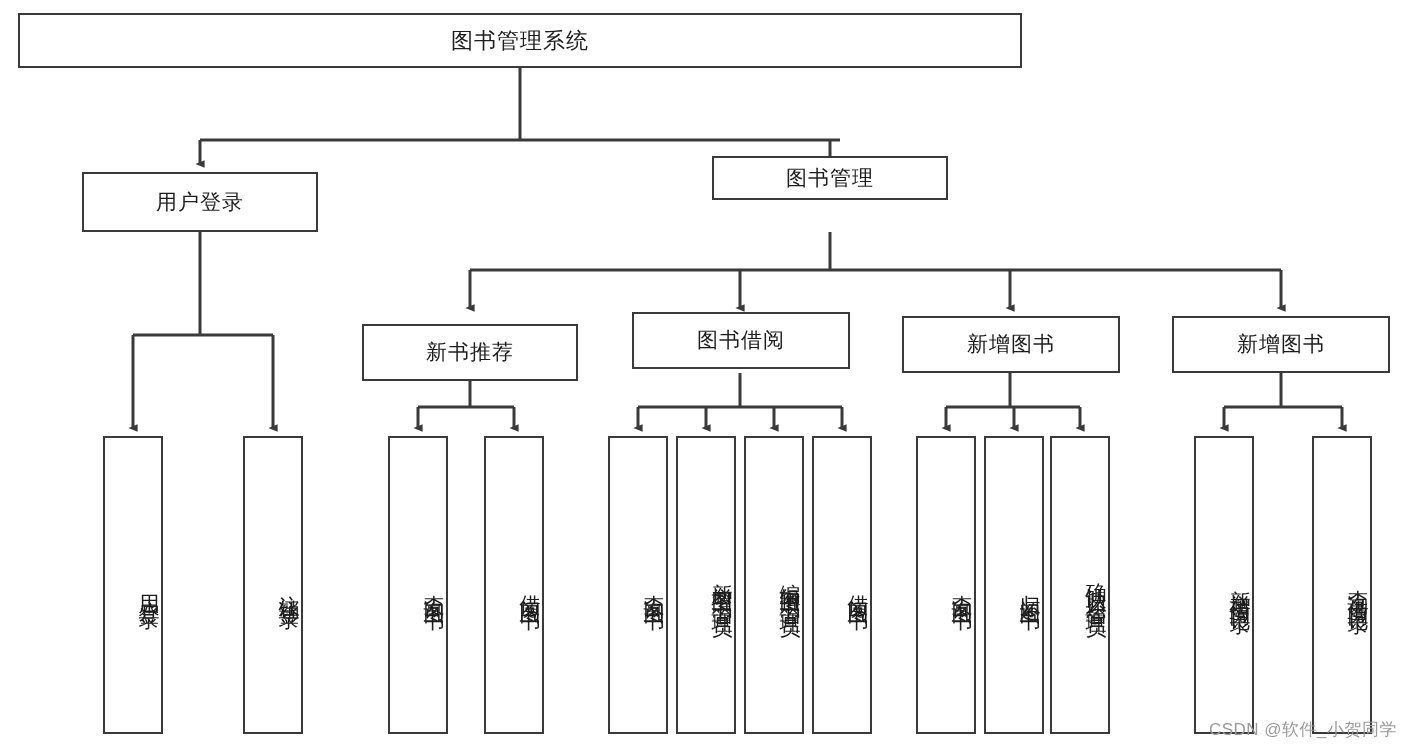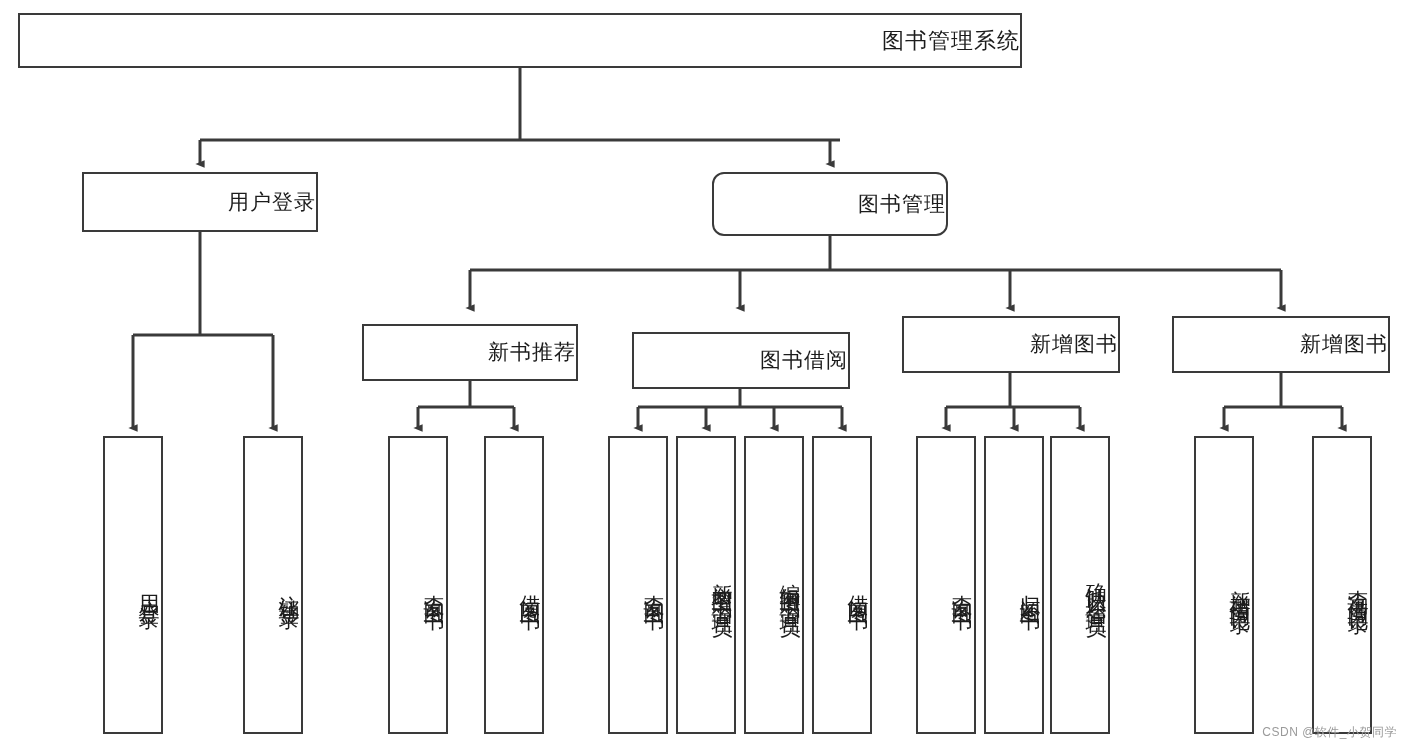--- a/index.html
+++ b/index.html
@@ -33,21 +33,20 @@
     color: #1c1c1c;
     display: flex;
     align-items: center;
     justify-content: center;
     text-align: center;
     line-height: 1.15;
   }
   .node.horiz {
     font-size: 21px;
     letter-spacing: 1px;
-    justify-content: flex-end;
   }
   .node.root {
     font-size: 22px;
   }
   .node.vert {
     writing-mode: vertical-rl;
     text-orientation: upright;
     font-size: 21px;
     letter-spacing: 5px;
     padding-top: 6px;
@@ -57,21 +56,21 @@
   .node .label {
     display: block;
   }
   .node.vert .label {
     white-space: nowrap;
   }
   .watermark {
     position: absolute;
     right: 8px;
     bottom: 6px;
-    font-size: 12px;
+    font-size: 17px;
     color: #9a9a9a;
     letter-spacing: 0.5px;
     white-space: nowrap;
   }
 </style>
 </head>
 <body>
 
 <div id="canvas">
 
@@ -125,28 +124,28 @@
     </g>
   </svg>
 
   <div class="node horiz root" style="left: 18px; top: 13px; width: 1004px; height: 55px;">
     <span class="label">图书管理系统</span>
   </div>
 
   <div class="node horiz" style="left: 82px; top: 172px; width: 236px; height: 60px;">
     <span class="label">用户登录</span>
   </div>
-  <div class="node horiz" style="left: 712px; top: 172px; width: 236px; height: 64px; border-radius: 12px;">
+  <div class="node horiz" style="left: 712px; top: 156px; width: 236px; height: 44px;">
     <span class="label">图书管理</span>
   </div>
 
   <div class="node horiz" style="left: 362px; top: 324px; width: 216px; height: 57px;">
     <span class="label">新书推荐</span>
   </div>
-  <div class="node horiz" style="left: 632px; top: 332px; width: 218px; height: 57px;">
+  <div class="node horiz" style="left: 632px; top: 312px; width: 218px; height: 57px;">
     <span class="label">图书借阅</span>
   </div>
   <div class="node horiz" style="left: 902px; top: 316px; width: 218px; height: 57px;">
     <span class="label">新增图书</span>
   </div>
   <div class="node horiz" style="left: 1172px; top: 316px; width: 218px; height: 57px;">
     <span class="label">新增图书</span>
   </div>
 
   <div class="node vert" style="left: 103px; top: 436px; width: 60px; height: 298px;">

